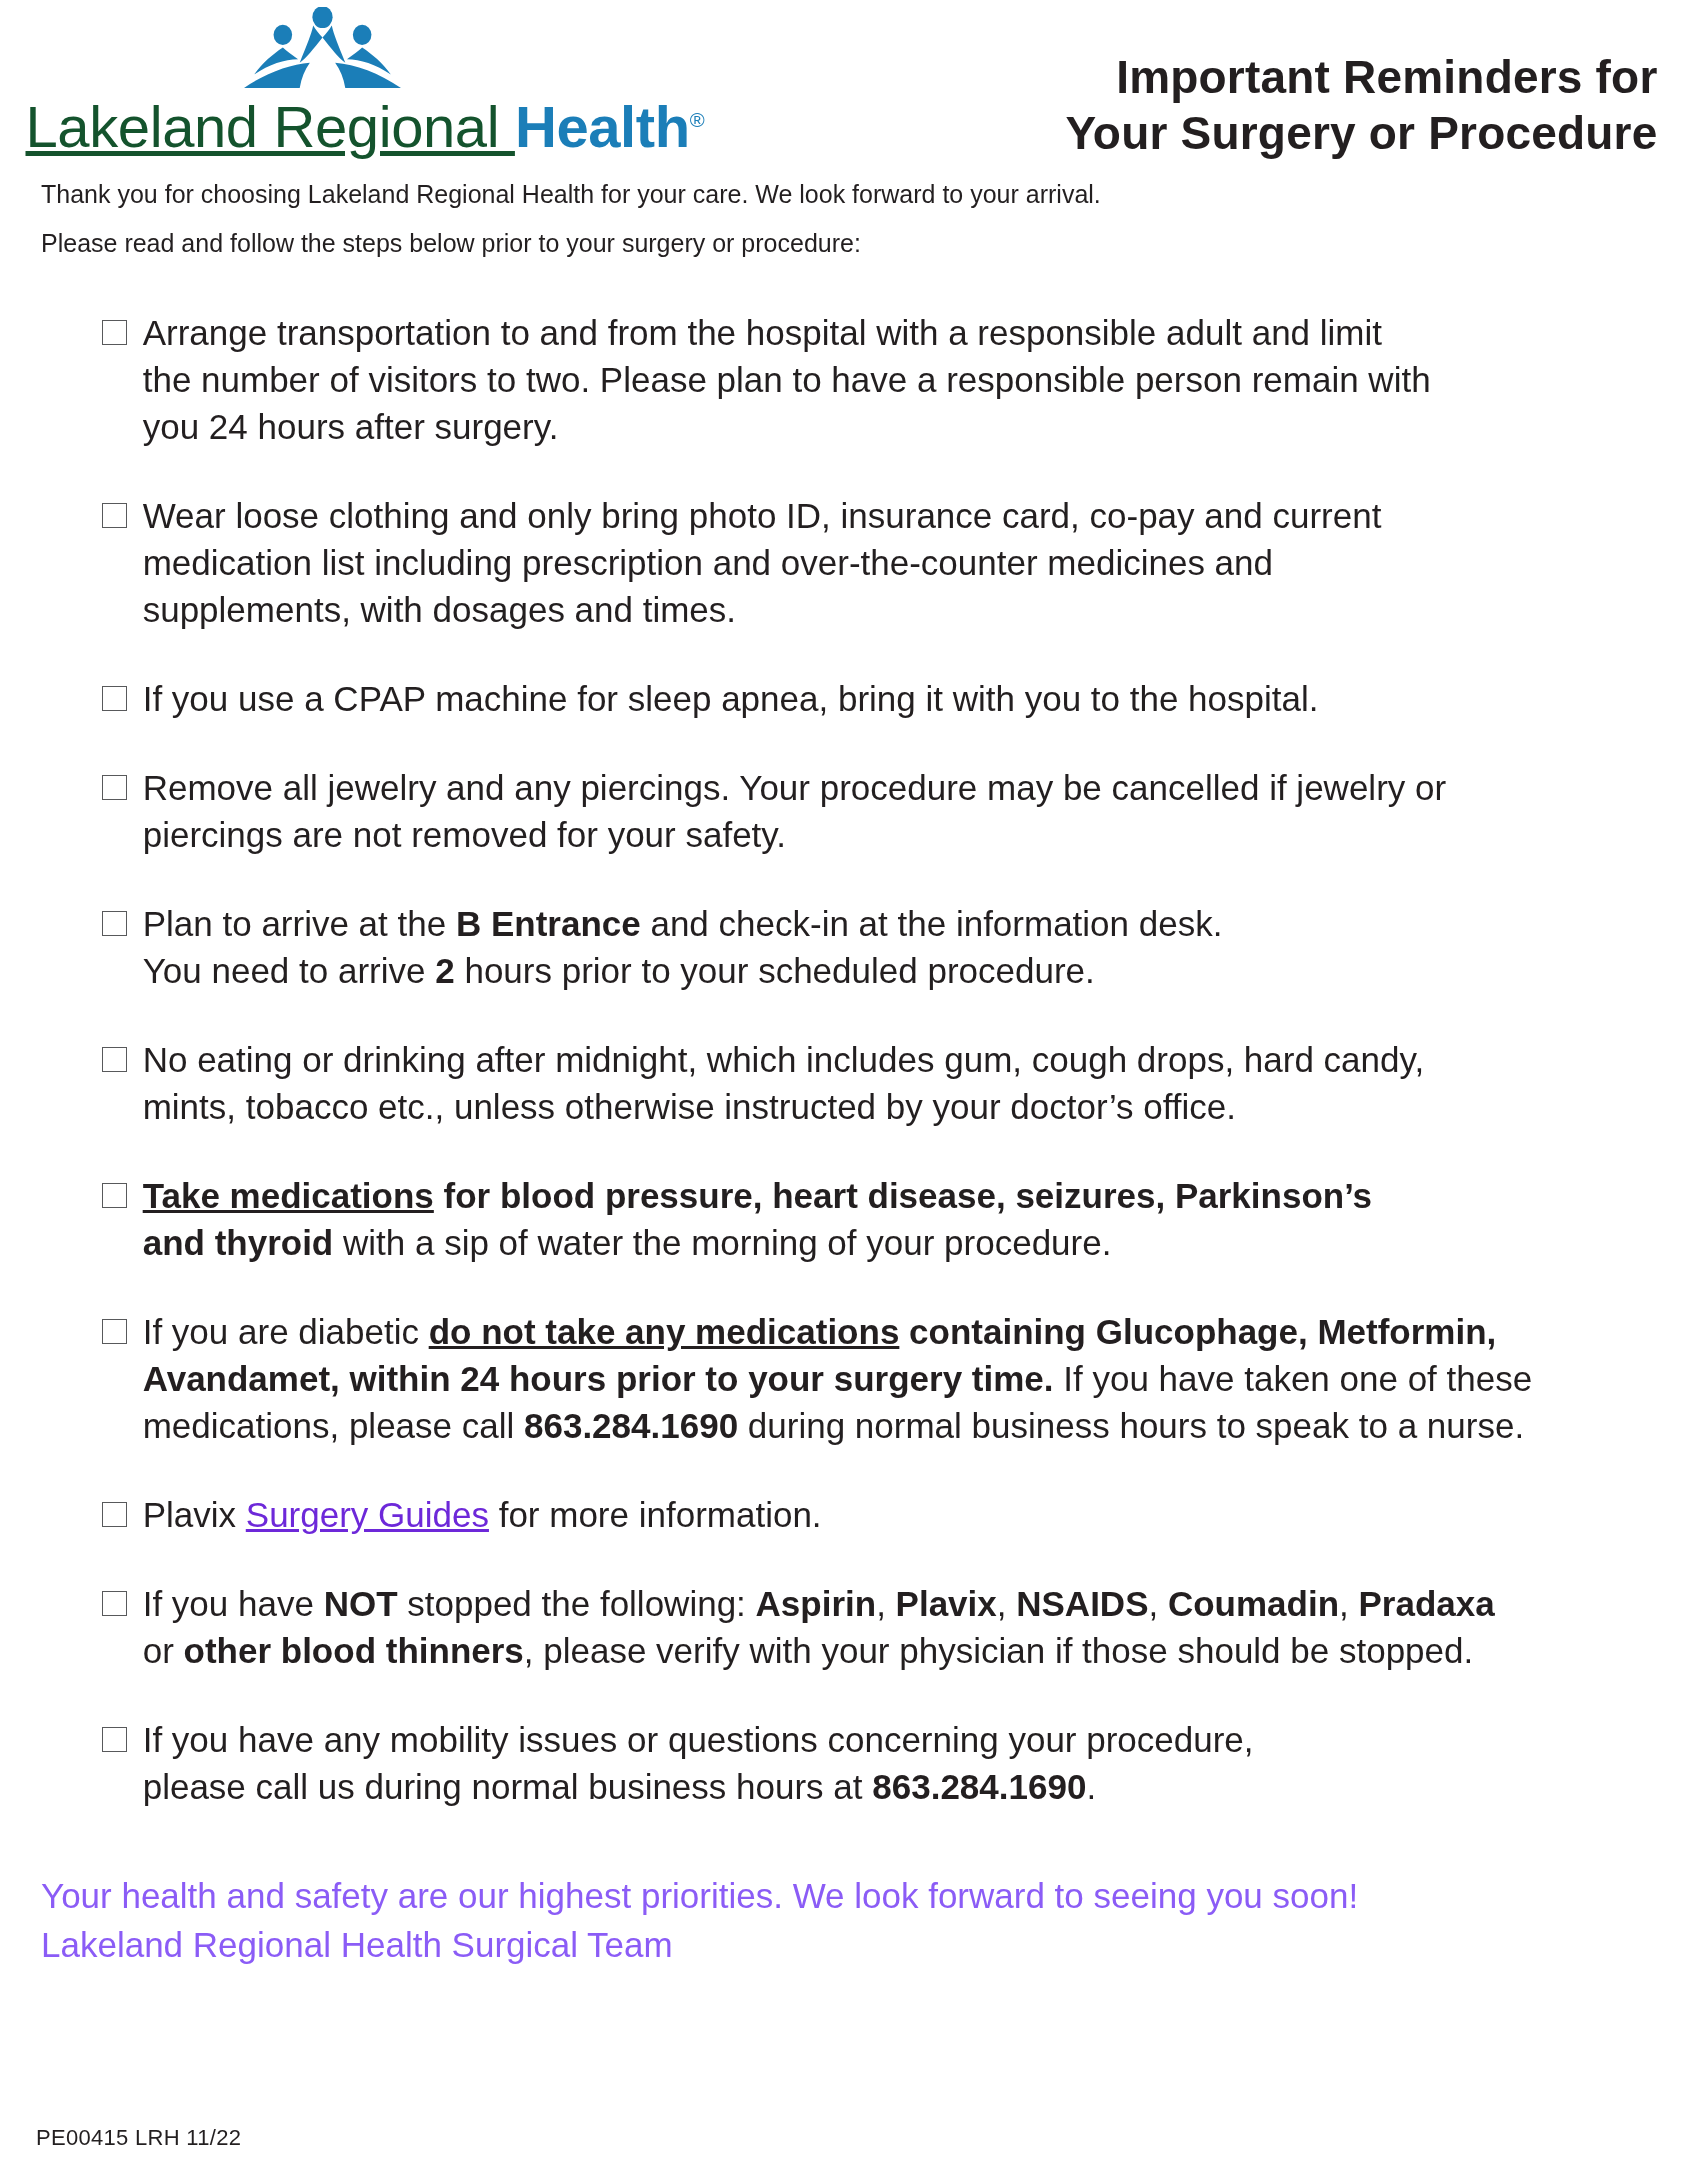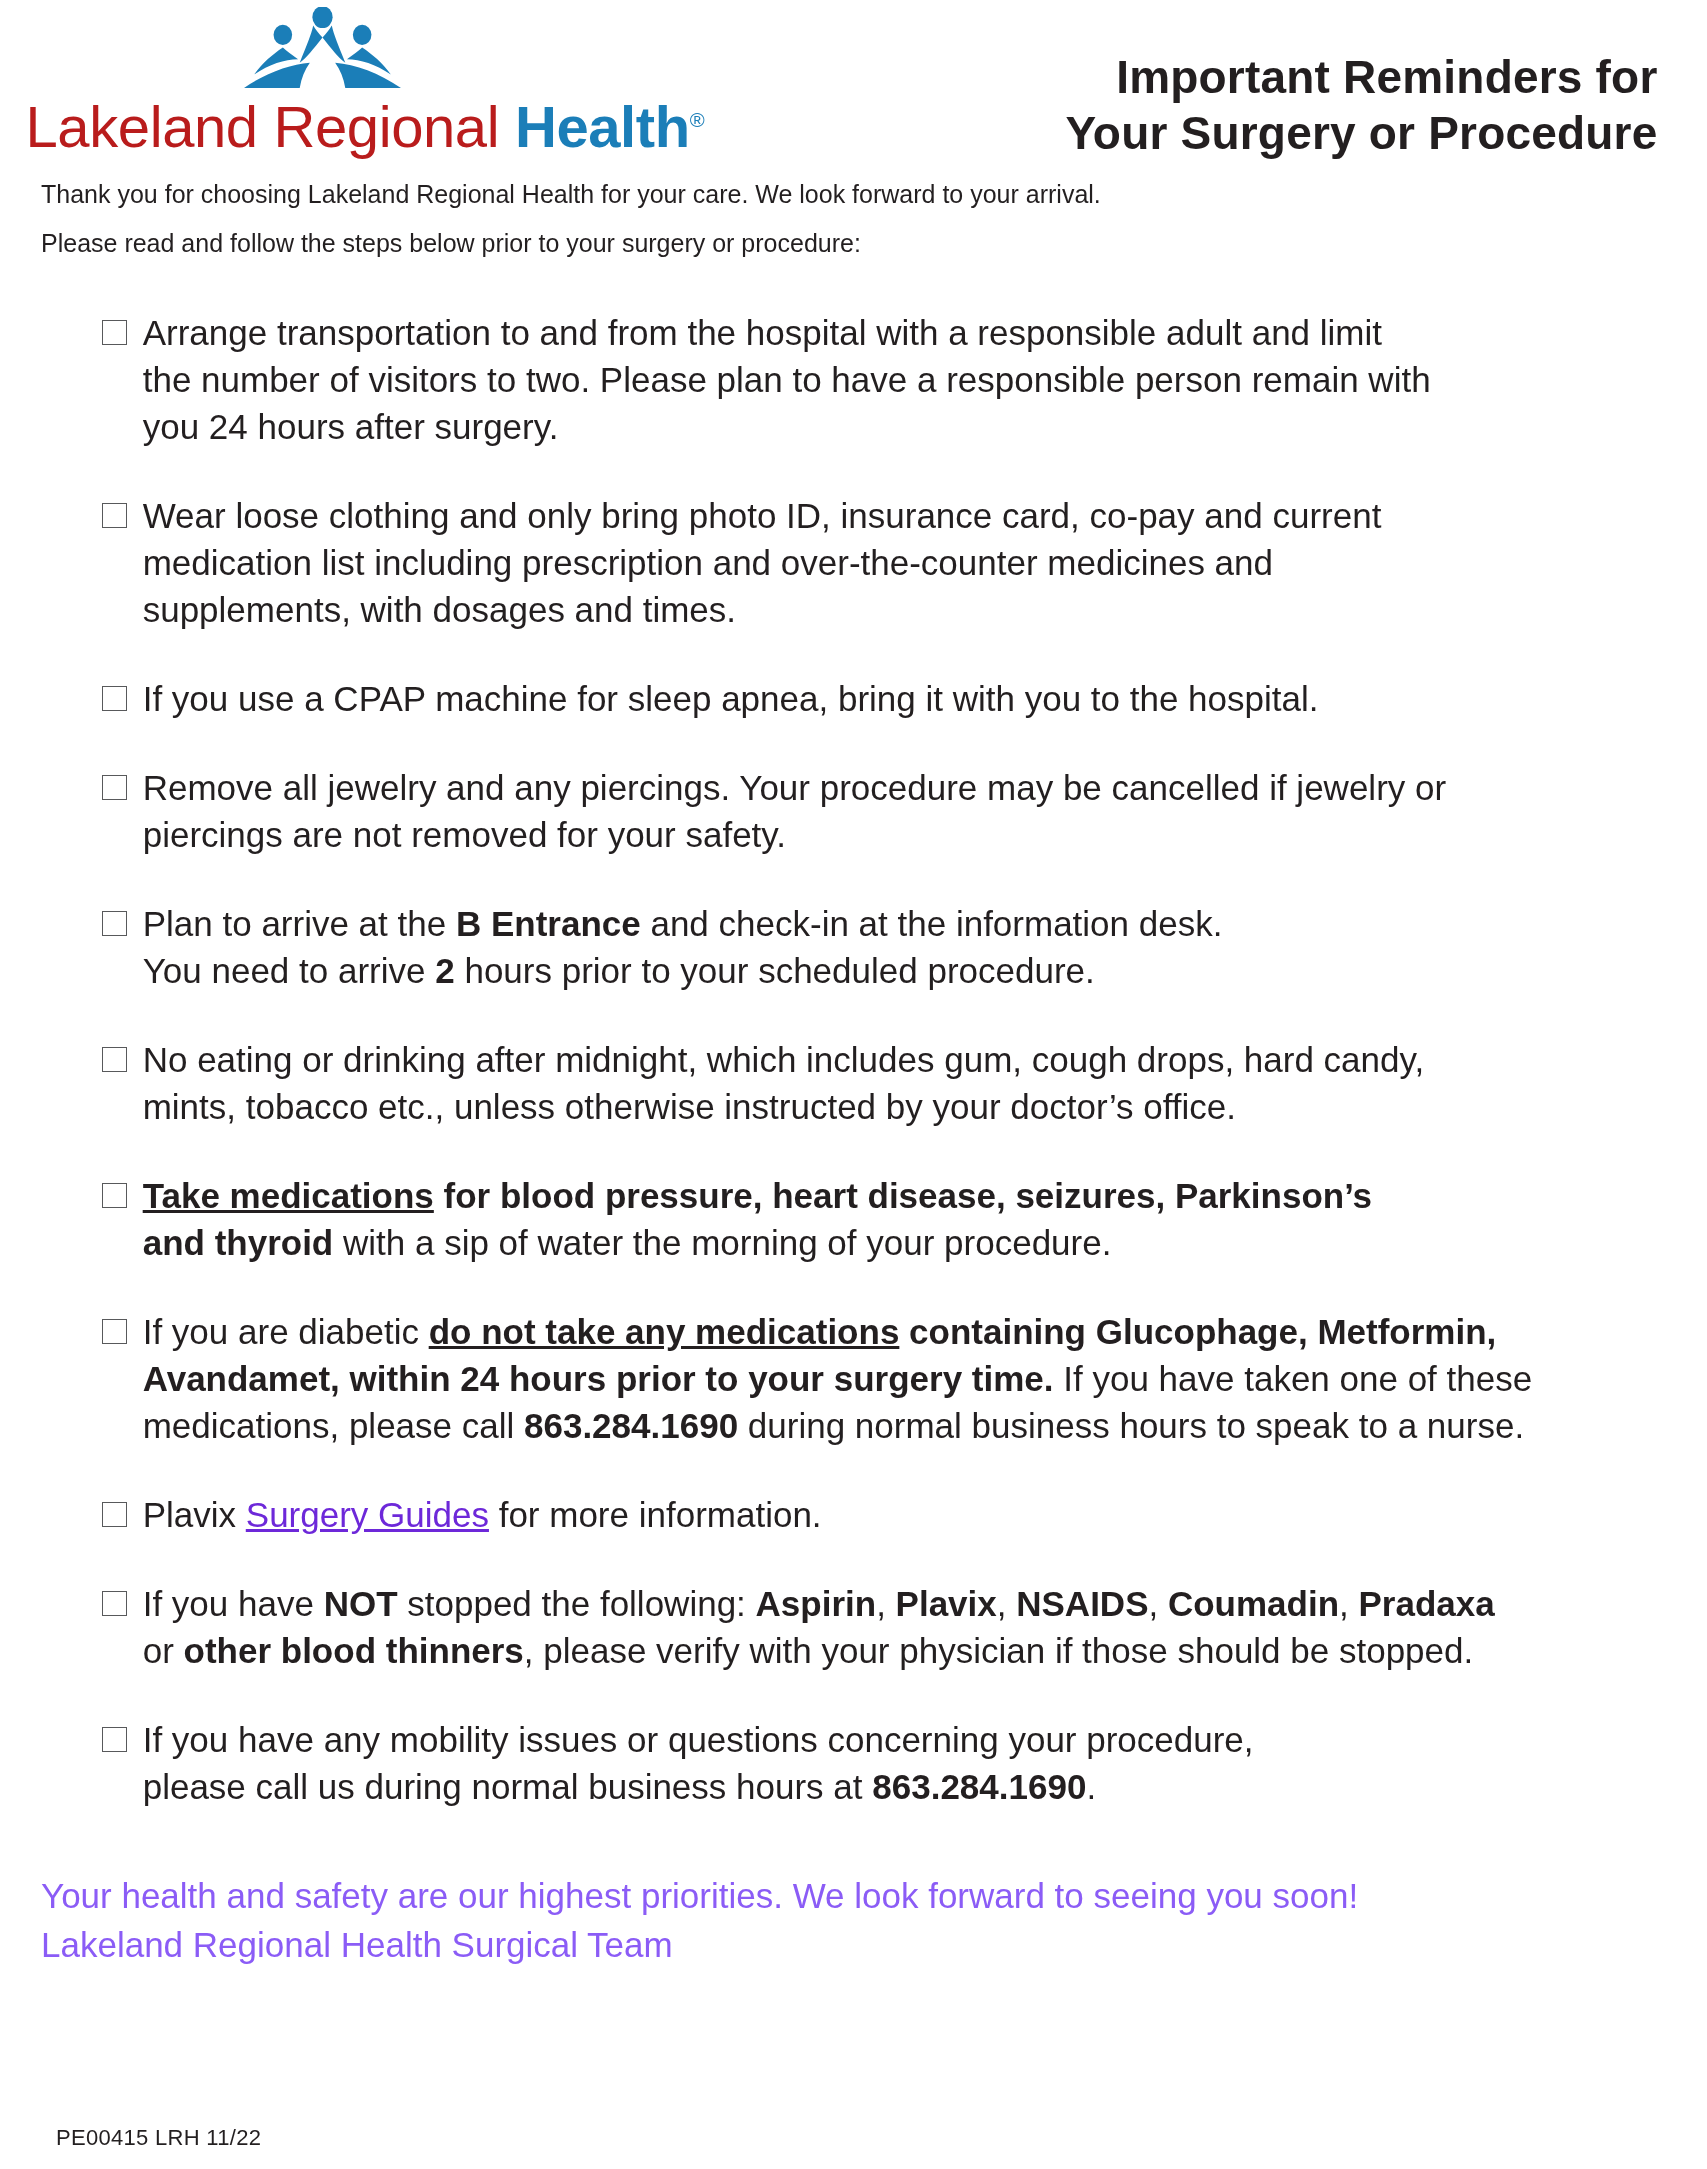--- a/index.html
+++ b/index.html
@@ -49,23 +49,24 @@
   .brand-word {
     white-space: nowrap;
     font-size: 58px;
     line-height: 63px;
     letter-spacing: -0.4px;
     margin-top: 1.7px;
     text-align: left;
     font-family: "Liberation Sans", sans-serif;
   }
   .brand-word .w1 {
-    color: #b91c1c;
+    color: #14532d;
     font-weight: 400;
     font-stretch: condensed;
+    text-decoration: underline;
   }
   .brand-word .w2 {
     color: #1b7eb8;
     font-weight: 700;
   }
   .brand-word .reg {
     color: #1b7eb8;
     font-size: 20.3px;
     vertical-align: super;
     font-weight: 400;
@@ -139,21 +140,21 @@
   .closing {
     margin-top: 61px;
     font-size: 35px;
     line-height: 49px;
     color: #8b5cf6;
   }
   .closing .ln { display: block; }
 
   .footer {
     position: absolute;
-    left: 56px;
+    left: 36px;
     bottom: 18.6px;
     font-size: 22px;
     line-height: 27px;
     color: #231f20;
     letter-spacing: 0.3px;
   }
 </style>
 </head>
 <body>
 

